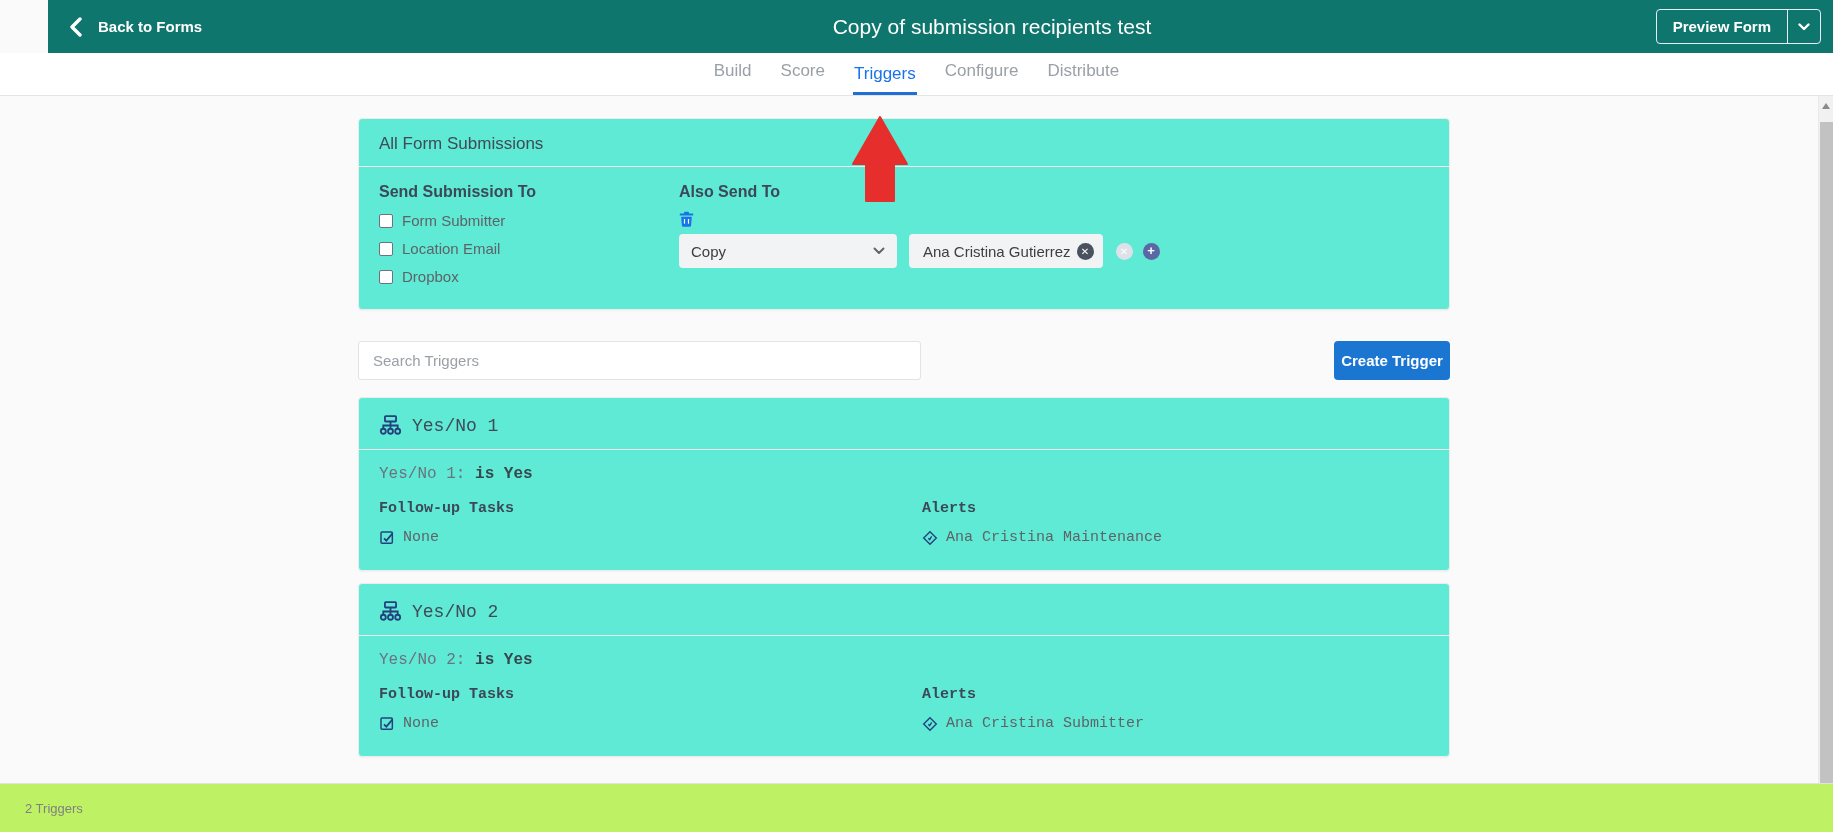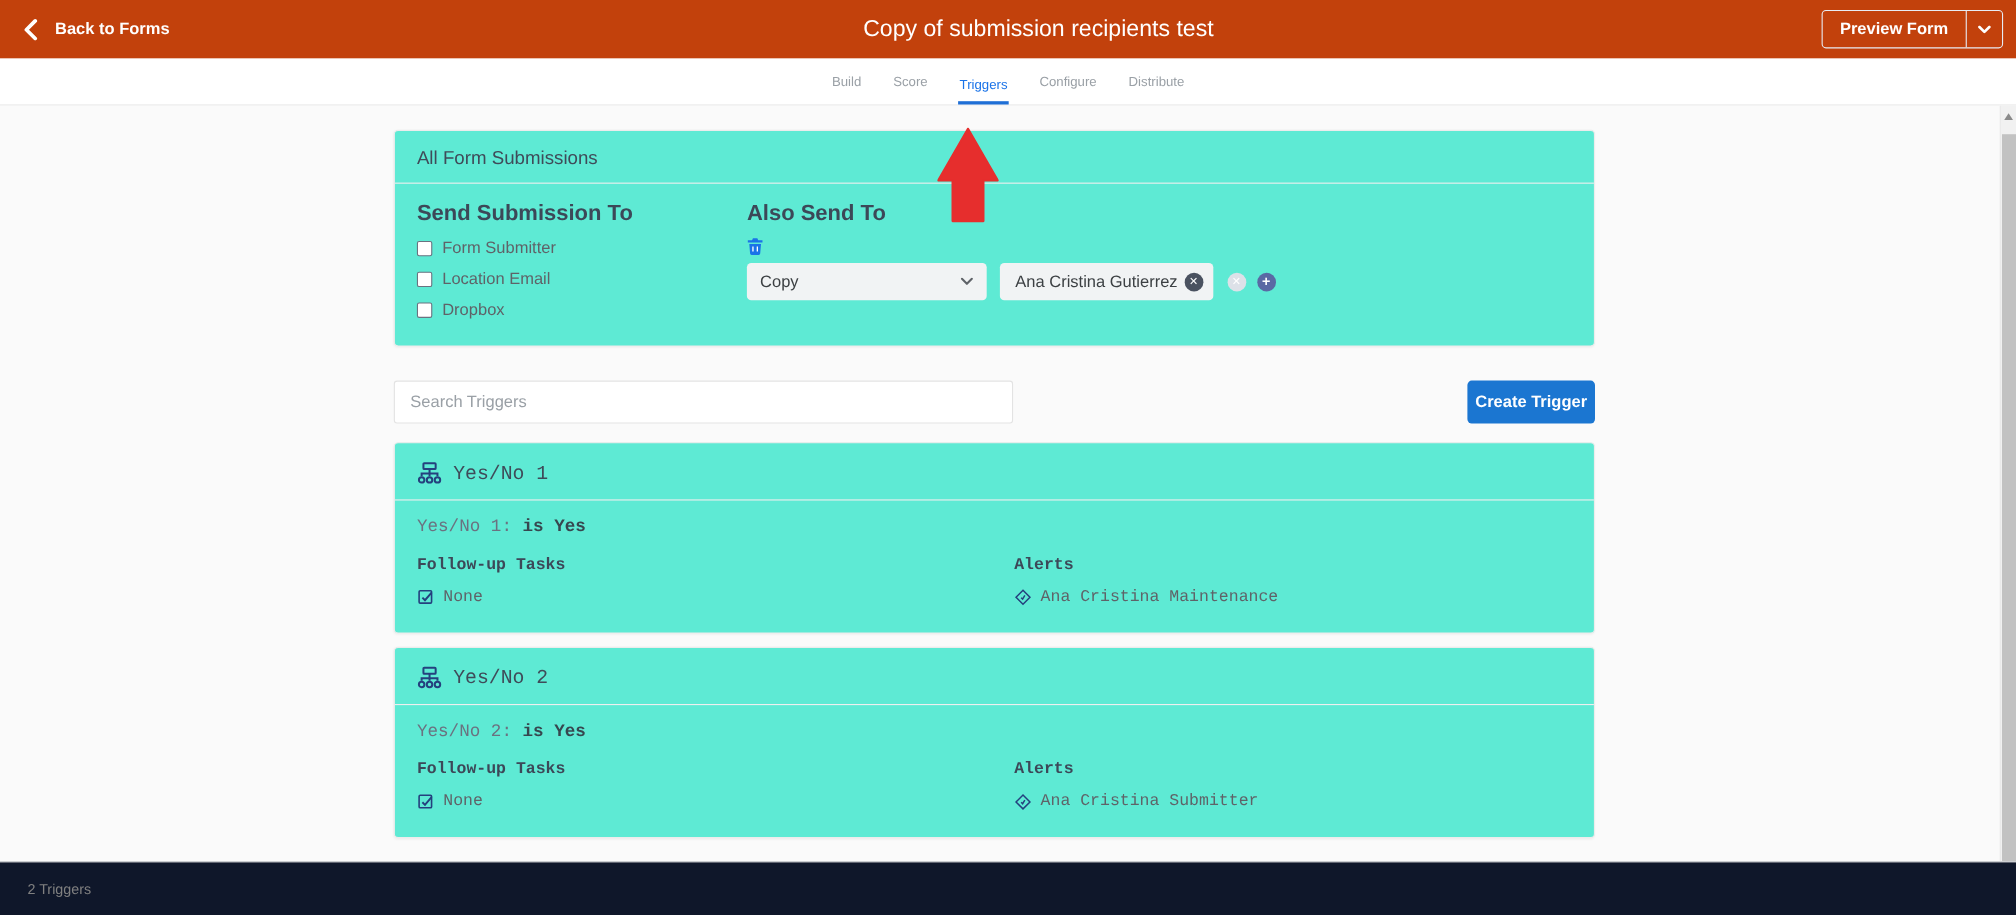--- a/index.html
+++ b/index.html
@@ -2,47 +2,47 @@
 <html><head>
 <meta charset="utf-8">
 <style>
   * { margin:0; padding:0; box-sizing:border-box; }
   html,body { width:1833px; height:832px; overflow:hidden; }
   body { font-family:"Liberation Sans","DejaVu Sans",sans-serif; background:#fafafa; }
 
   .app { width:1833px; height:832px; display:flex; flex-direction:column; }
 
   
-  .topbar { height:53px; background:#c2410c; display:flex; align-items:center; position:relative; flex:0 0 auto; }
+  .topbar { height:53px; background:#0f766e; display:flex; align-items:center; position:relative; flex:0 0 auto;margin-left:48px; }
   .back-group { display:flex; align-items:center; gap:14px; margin-left:20px; cursor:pointer; }
   .back-chevron { display:flex; align-items:center; }
   .back-label { color:#ffffff; font-size:15px; font-weight:700; }
   .top-title { position:absolute; left:944px; transform:translateX(-50%); color:#ffffff; font-size:21px; font-weight:400; white-space:nowrap; }
   .preview-btn { position:absolute; right:12px; top:9px; height:35px; display:flex; align-items:stretch; border:1.5px solid #e8ecf4; border-radius:4px; color:#ffffff; }
   .preview-main { display:flex; align-items:center; padding:0 16px; font-size:15px; font-weight:700; cursor:pointer; }
   .preview-caret { display:flex; align-items:center; padding:0 10px; border-left:1.5px solid #e8ecf4; cursor:pointer; }
 
   
   .tabbar { height:43px; background:#ffffff; border-bottom:1px solid #e4e4e4; display:flex; justify-content:center; align-items:flex-end; gap:27px; flex:0 0 auto; }
-  .tab { font-size:12px; color:#9aa0a6; padding:0 1px 11px; cursor:pointer; border-bottom:3px solid transparent; }
+  .tab { font-size:17px; color:#9aa0a6; padding:0 1px 11px; cursor:pointer; border-bottom:3px solid transparent; }
   .tab.active { color:#1a73e8; border-bottom-color:#1f6fd6; padding-bottom:8px; }
 
   
   .content { flex:1 1 auto; position:relative; background:#fafafa; overflow:hidden; }
   .inner { margin-left:358px; width:1092px; padding-top:22px; }
 
   .card { background:#5eead4; border:1px solid #ececec; border-radius:4px; box-shadow:0 1px 2px rgba(0,0,0,0.04); }
 
   .card-head { display:flex; align-items:center; gap:10px; padding:15px 20px 12px; border-bottom:1px solid #efefef; }
   .card-title { font-size:17px; color:#3f4b59; }
 
   
   .afs-body { display:flex; padding:16px 20px 24px; }
   .col-left { width:300px; flex:0 0 auto; }
-  .col-head { font-size:20px; font-weight:700; color:#3c4858; }
+  .col-head { font-size:16px; font-weight:700; color:#3c4858; }
   .chk-row { display:flex; align-items:center; gap:9px; margin-top:11px; cursor:pointer; }
   .chk-box { width:14px; height:14px; border:1.5px solid #6b7280; border-radius:2px; background:#ffffff; flex:0 0 auto; }
   .chk-label { font-size:15px; color:#5f6368; }
 
   .trash-wrap { margin:10px 0 7px; display:inline-flex; cursor:pointer; }
   .also-row { display:flex; align-items:center; }
   .select-box { width:218px; height:34px; background:#f1f3f4; border-radius:4px; display:flex; align-items:center; justify-content:space-between; padding:0 12px; cursor:pointer; }
   .select-text { font-size:15px; color:#3c4043; }
   .chip { margin-left:12px; height:34px; background:#f1f3f4; border-radius:4px; display:flex; align-items:center; padding:0 9px 0 14px; }
   .chip-text { font-size:15px; color:#3c4043; }
@@ -72,21 +72,21 @@
 
   
   .anno-arrow { position:absolute; left:852px; top:20px; pointer-events:none; }
 
   
   .scrollbar { position:absolute; top:0; right:0; bottom:0; width:15px; background:#f1f1f1; border-left:1px solid #e9e9e9; }
   .sb-up { position:absolute; top:7px; left:3px; width:0; height:0; border-left:4.5px solid transparent; border-right:4.5px solid transparent; border-bottom:6px solid #8a8a8a; }
   .sb-thumb { position:absolute; top:26px; bottom:0; left:1px; right:0; background:#c2c2c2; }
 
   
-  .footer { height:49px; background:#0f172a; border-top:1px solid #e2e2e2; display:flex; align-items:center; flex:0 0 auto; }
+  .footer { height:49px; background:#bef264; border-top:1px solid #e2e2e2; display:flex; align-items:center; flex:0 0 auto; }
   .footer-count { margin-left:25px; font-size:13px; color:#808080; }
 
   svg { display:block; }
 </style>
 </head>
 <body>
 
 <div class="app">
 
   <header class="topbar">

